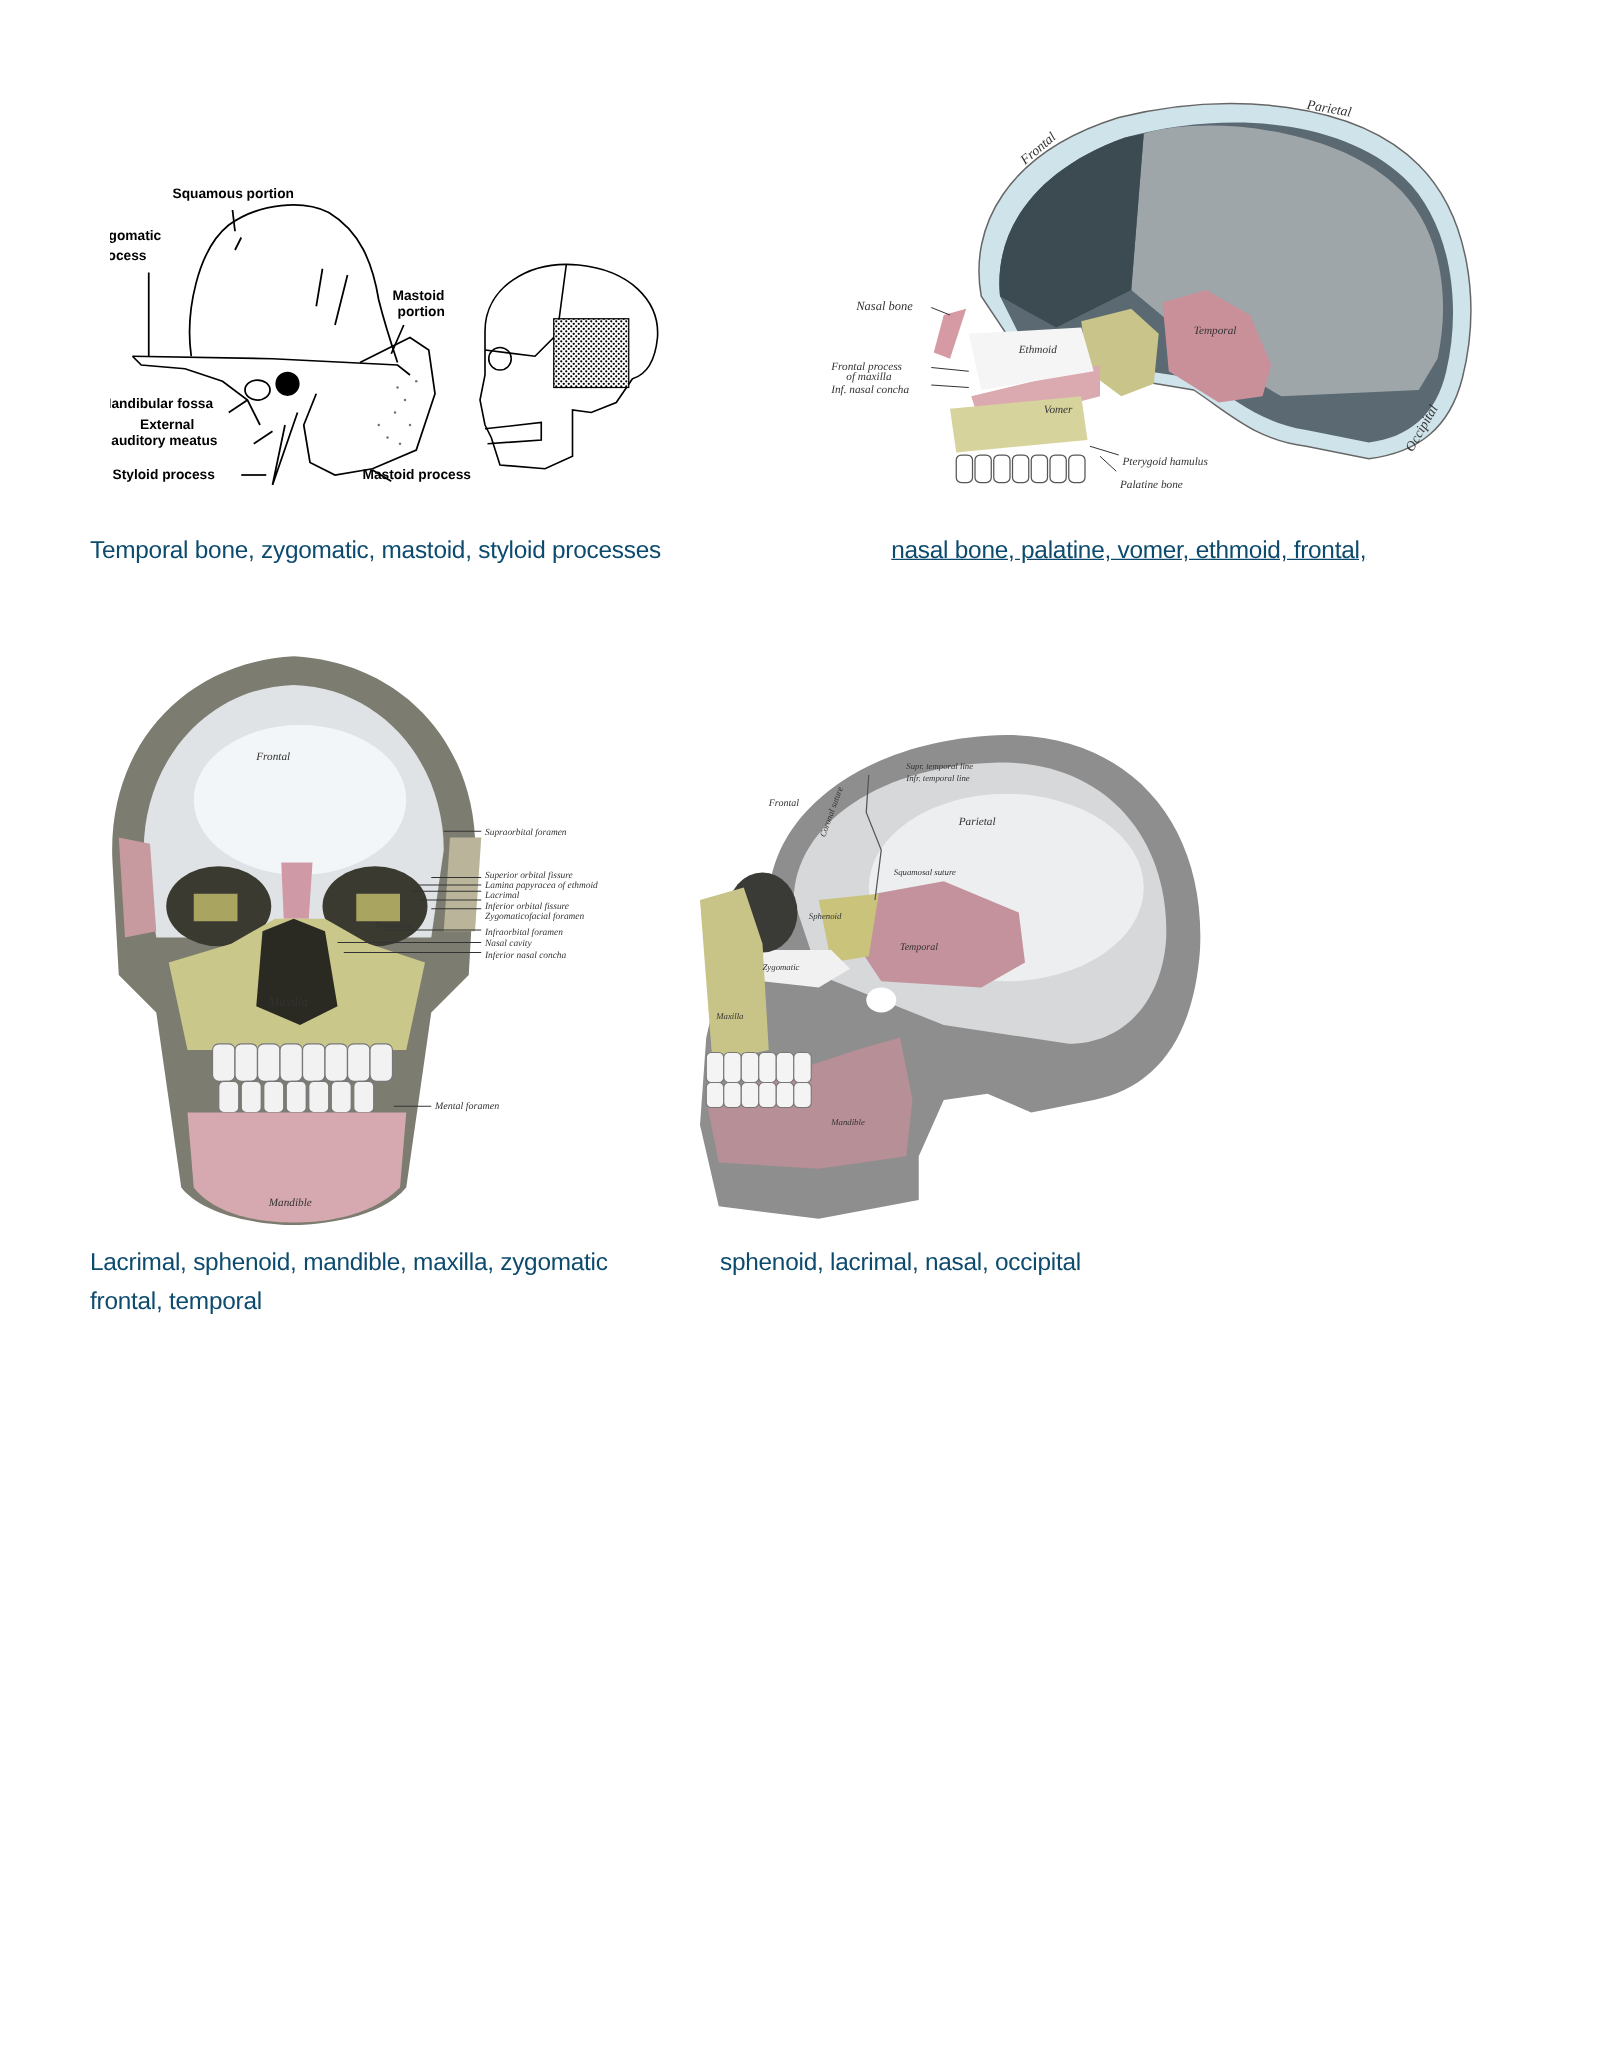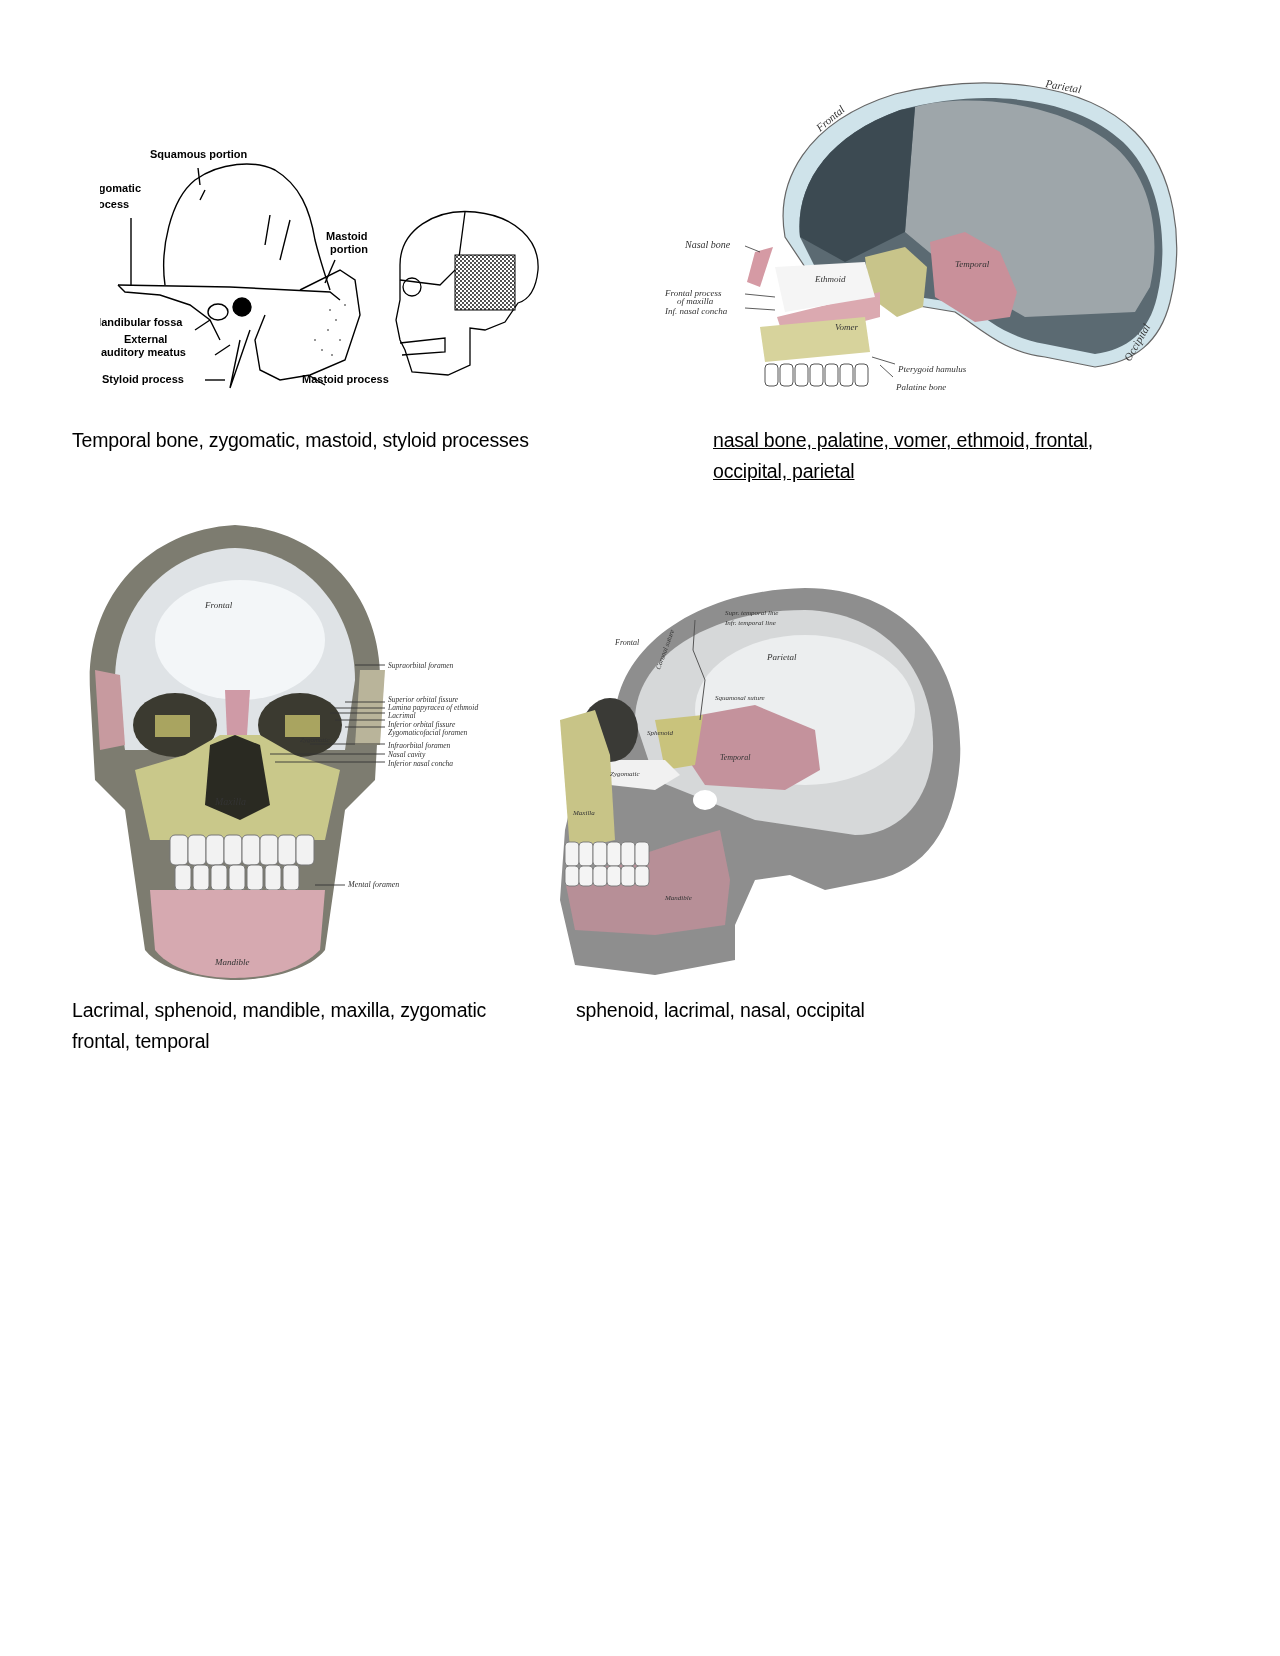--- a/index.html
+++ b/index.html
@@ -1,25 +1,25 @@
 <!DOCTYPE html>
 <html><head>
 <meta charset="utf-8">
 <style>
   html,body{margin:0;padding:0;background:#ffffff;}
   body{width:1280px;height:1656px;position:relative;overflow:hidden;font-family:"Liberation Sans","DejaVu Sans",sans-serif;color:#1a1a1a;}
   .fig{position:absolute;}
-  .cap{position:absolute;font-size:19.5px;line-height:31px;color:#000000;letter-spacing:-0.2px;}
+  .cap{position:absolute;font-size:19.5px;line-height:31px;color:#0c4a6e;letter-spacing:-0.2px;}
   .lbl{font-family:"Liberation Serif",serif;font-style:italic;fill:#333;}
   .blbl{font-family:"Liberation Sans",sans-serif;font-weight:bold;fill:#000;}
 </style>
 </head>
 <body>
 
-<div class="fig" style="left:100px;top:140px;width:470px;height:275px;">
+<div class="fig" style="left:88px;top:140px;width:470px;height:275px;">
   <svg width="470" height="275" viewBox="0 0 470 275">
     <g fill="none" stroke="#000" stroke-width="1.4">
 
       <path d="M65 145 C60 110 70 60 95 40 C120 22 155 20 175 30 C200 45 210 70 215 100 C220 120 225 135 230 150"></path>
       <path d="M100 60 L105 50 M170 75 L165 105 M190 80 L180 120"></path>
 
       <path d="M18 145 L130 147 L230 152 L240 160"></path>
       <path d="M18 145 L25 152 L60 155 L90 165 L110 180 L120 200"></path>
 
       <ellipse cx="118" cy="172" rx="10" ry="8"></ellipse>
@@ -126,21 +126,20 @@
     <text class="lbl" x="231" y="318" font-size="9">Palatine bone</text>
     <text class="lbl" x="155" y="60" font-size="11" transform="rotate(-40 155 60)">Frontal</text>
     <text class="lbl" x="380" y="15" font-size="11" transform="rotate(10 380 15)">Parietal</text>
     <text class="lbl" x="465" y="290" font-size="11" transform="rotate(-60 465 290)">Occipital</text>
   </svg>
 </div>
 
 <div class="cap" style="left:72px;top:425px;">Temporal bone, zygomatic, mastoid, styloid processes</div>
 <div class="cap" style="left:713px;top:425px;text-decoration:underline;">
   <div>nasal bone, palatine, vomer, ethmoid, frontal,</div>
-  <div>occipital, parietal</div>
 </div>
 
 <div class="fig" style="left:75px;top:520px;width:450px;height:460px;">
   <svg width="450" height="460" viewBox="0 0 450 460">
 
     <path d="M15 170 C10 80 70 10 160 5 C250 10 310 80 305 170 L300 260 L270 290 L250 430 C230 455 180 460 160 460 C140 460 90 455 70 430 L50 290 L20 260 Z" fill="#7d7c70"></path>
     <path d="M40 160 C40 90 90 30 160 28 C230 30 280 90 280 160 L270 230 L50 230 Z" fill="#dfe3e6"></path>
     <ellipse cx="165" cy="120" rx="85" ry="60" fill="#f3f6f8"></ellipse>
 
     <path d="M20 150 L45 155 L50 225 L25 230 Z" fill="#c79a9f"></path>

